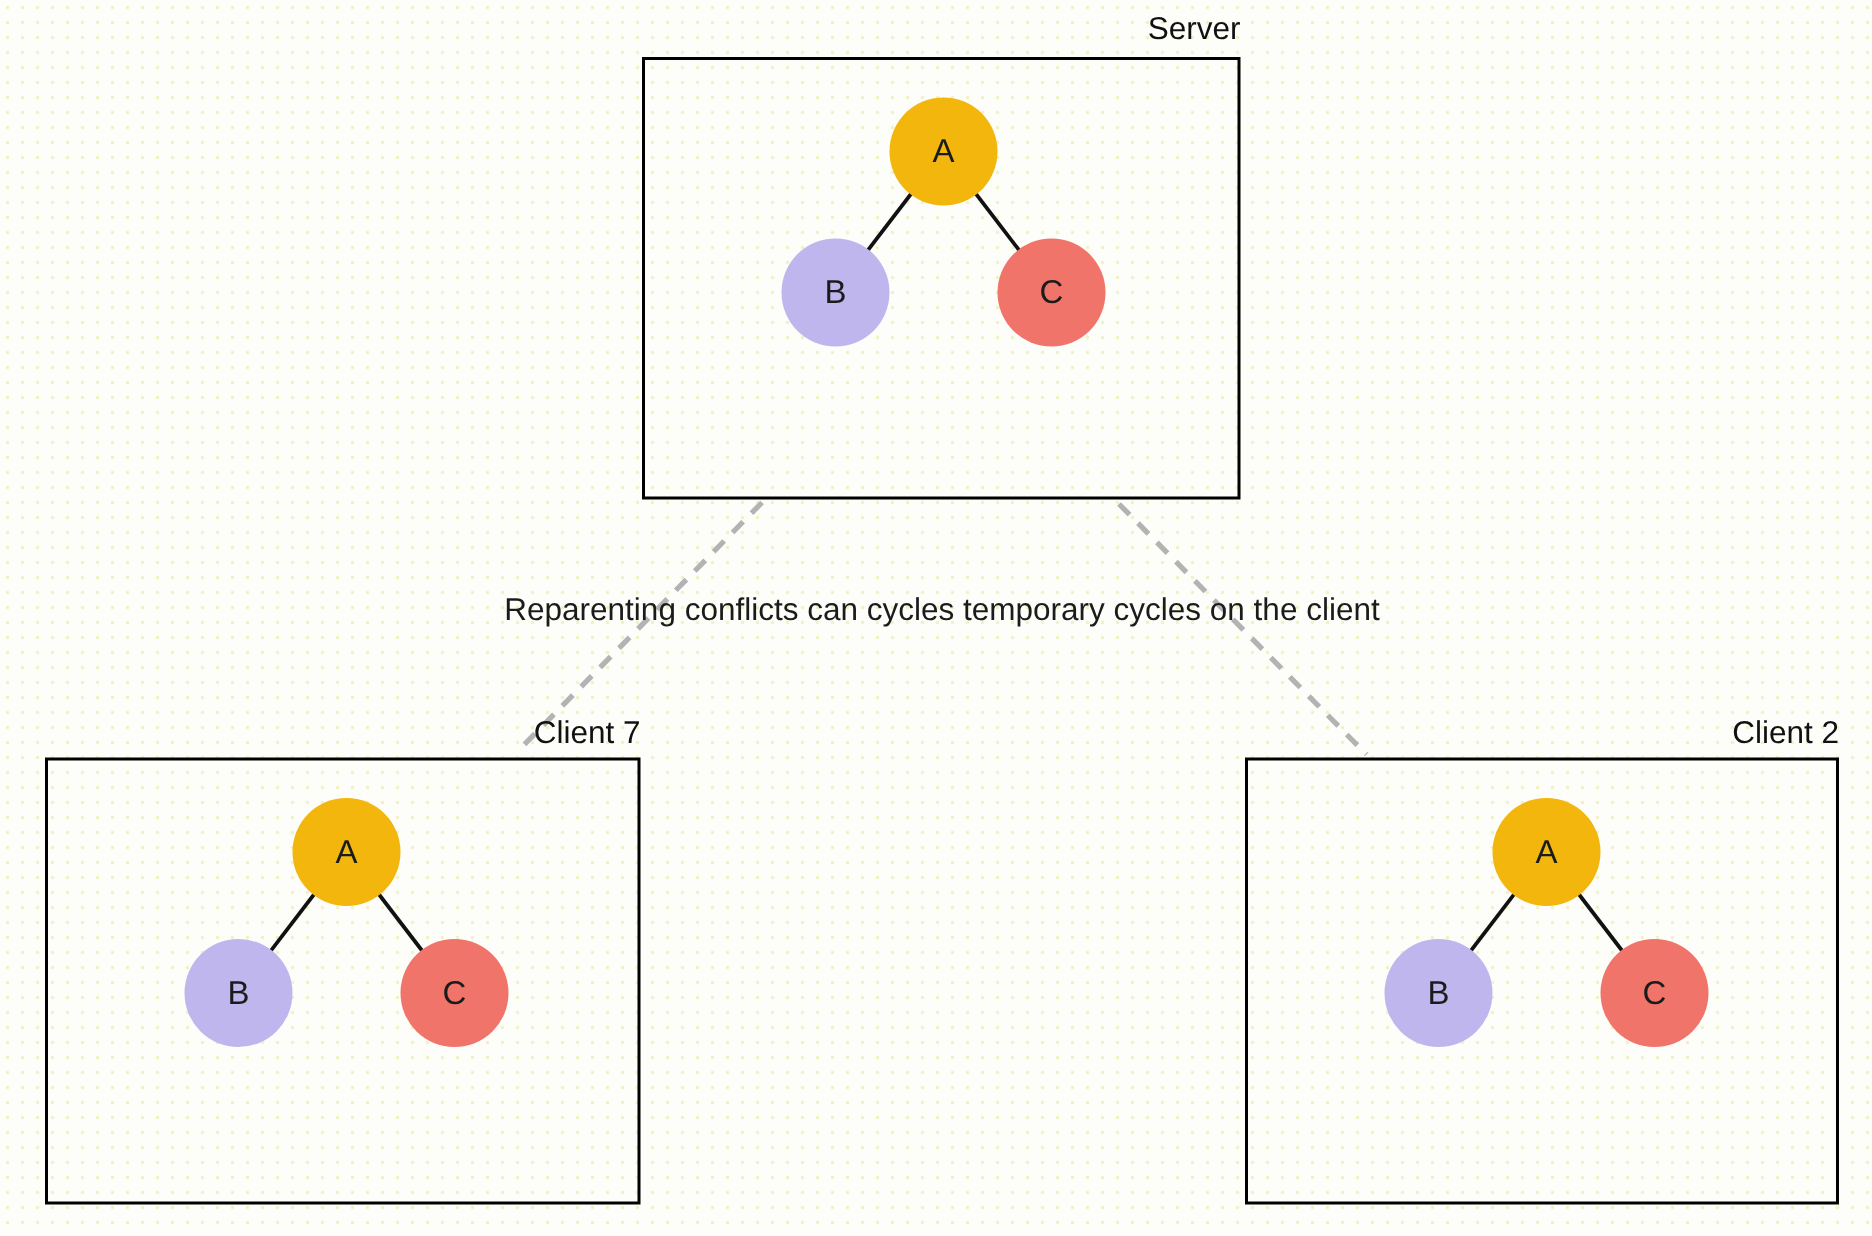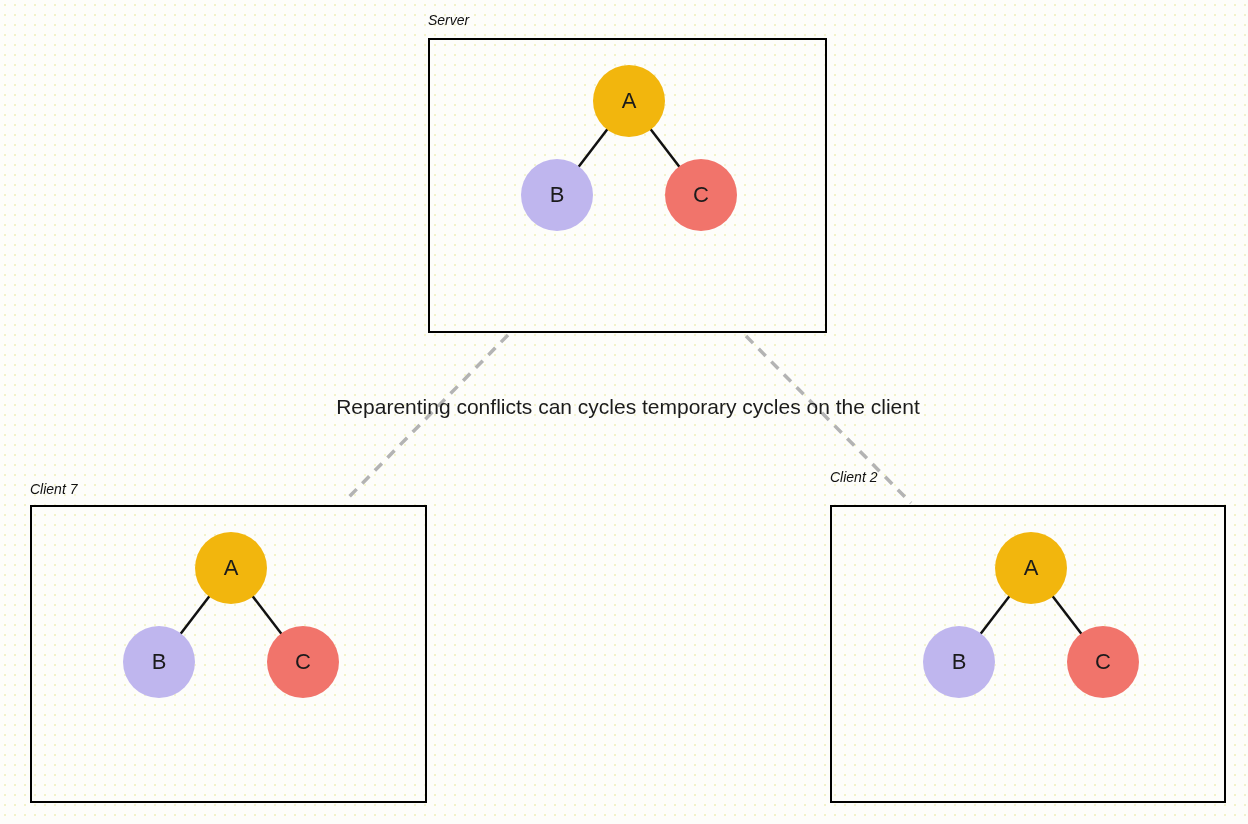--- a/index.html
+++ b/index.html
@@ -30,29 +30,28 @@
     position: absolute;
     border: 2.5px solid #000;
     background: transparent;
   }
   .panel-server  { left: 428px; top: 38px;  width: 399px; height: 295px; }
   .panel-client1 { left: 30px;  top: 505px; width: 397px; height: 298px; }
   .panel-client2 { left: 830px; top: 505px; width: 396px; height: 298px; }
 
   .panel-title {
     position: absolute;
-    text-align: left;
-    font-size: 14px;
+    text-align: right;
+    font-size: 21px;
     line-height: 26px;
     color: #111;
-    font-style: italic;
   }
   .title-server  { left: 428px; top: 7px;   width: 399px; }
   .title-client1 { left: 30px;  top: 476px; width: 397px; }
-  .title-client2 { left: 830px; top: 464px; width: 396px; }
+  .title-client2 { left: 830px; top: 476px; width: 396px; }
 
   .edges {
     position: absolute;
     left: 0; top: 0;
     width: 100%; height: 100%;
     pointer-events: none;
   }
   .edges line { stroke-width: 2.5; }
 
   .node {

